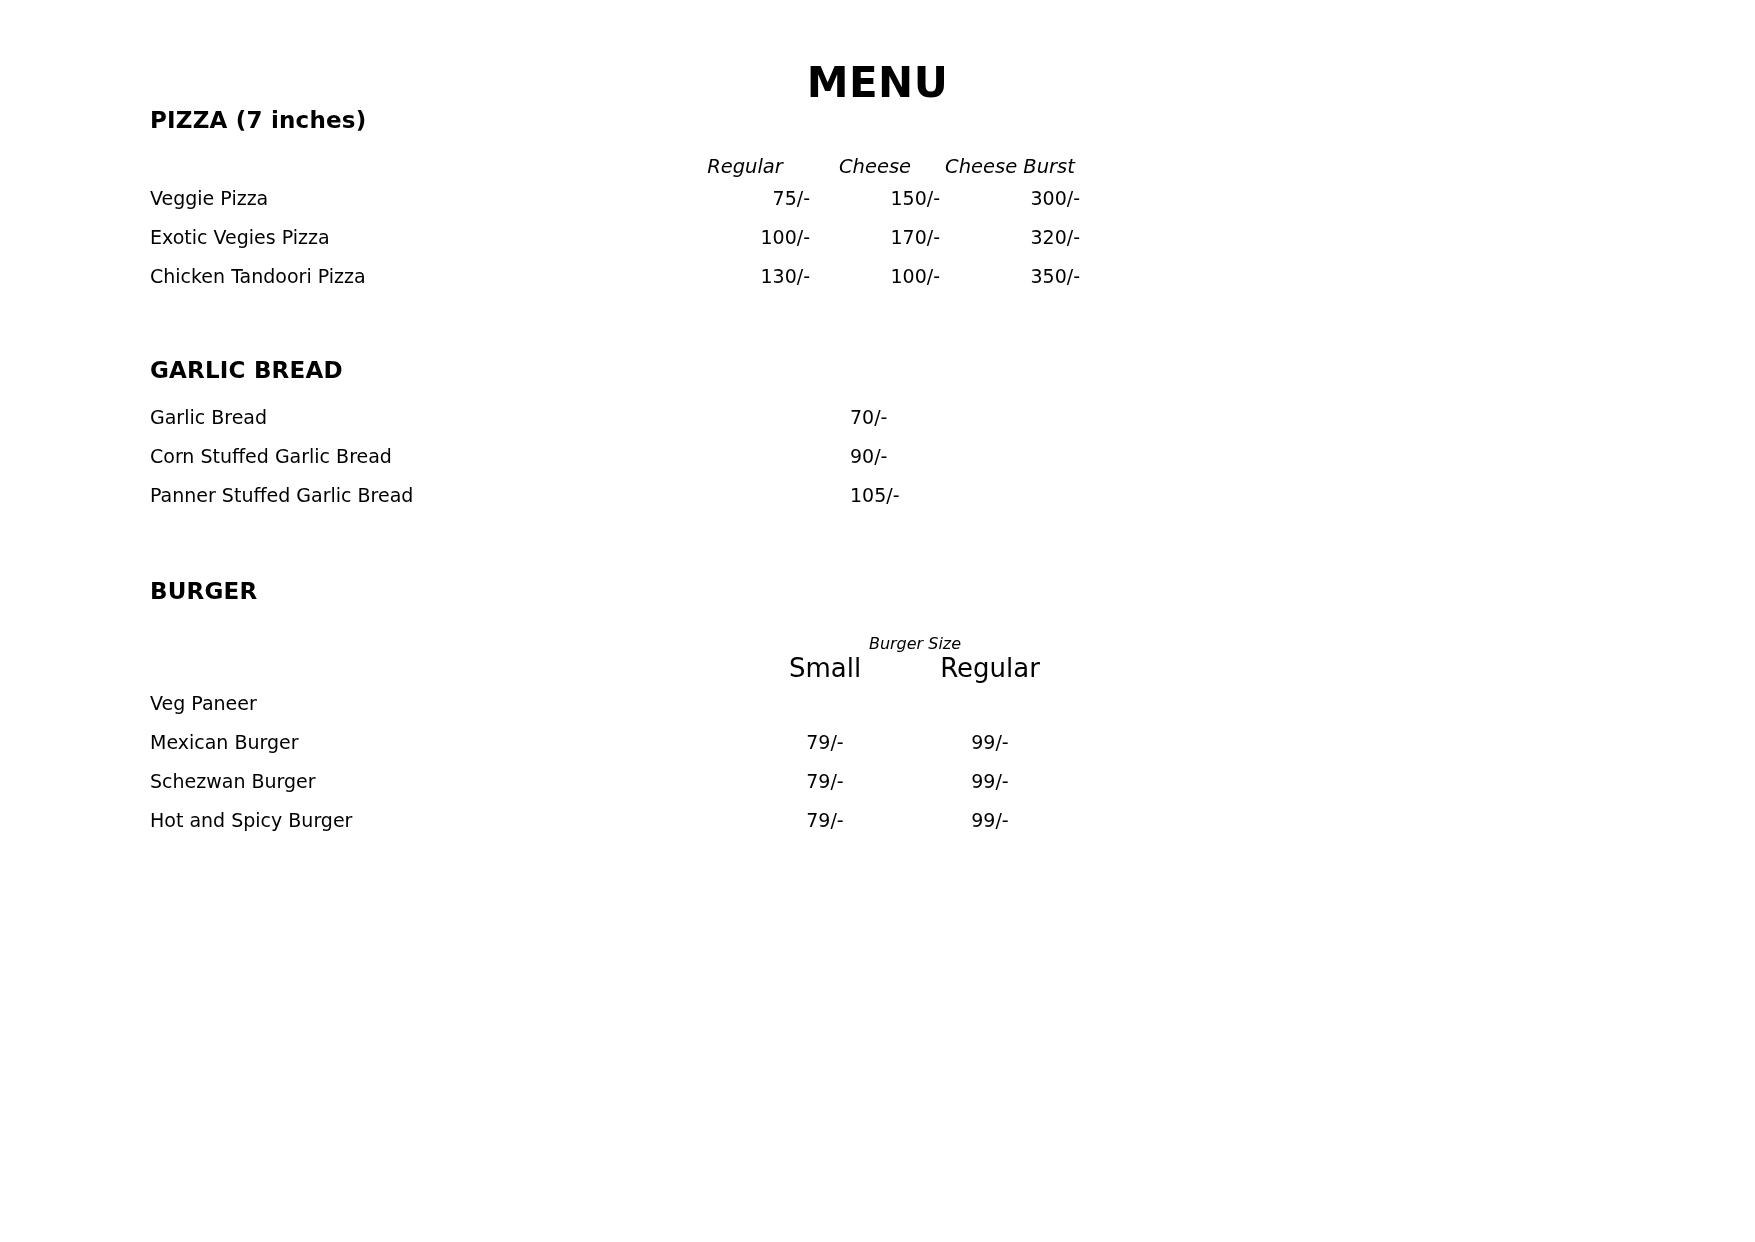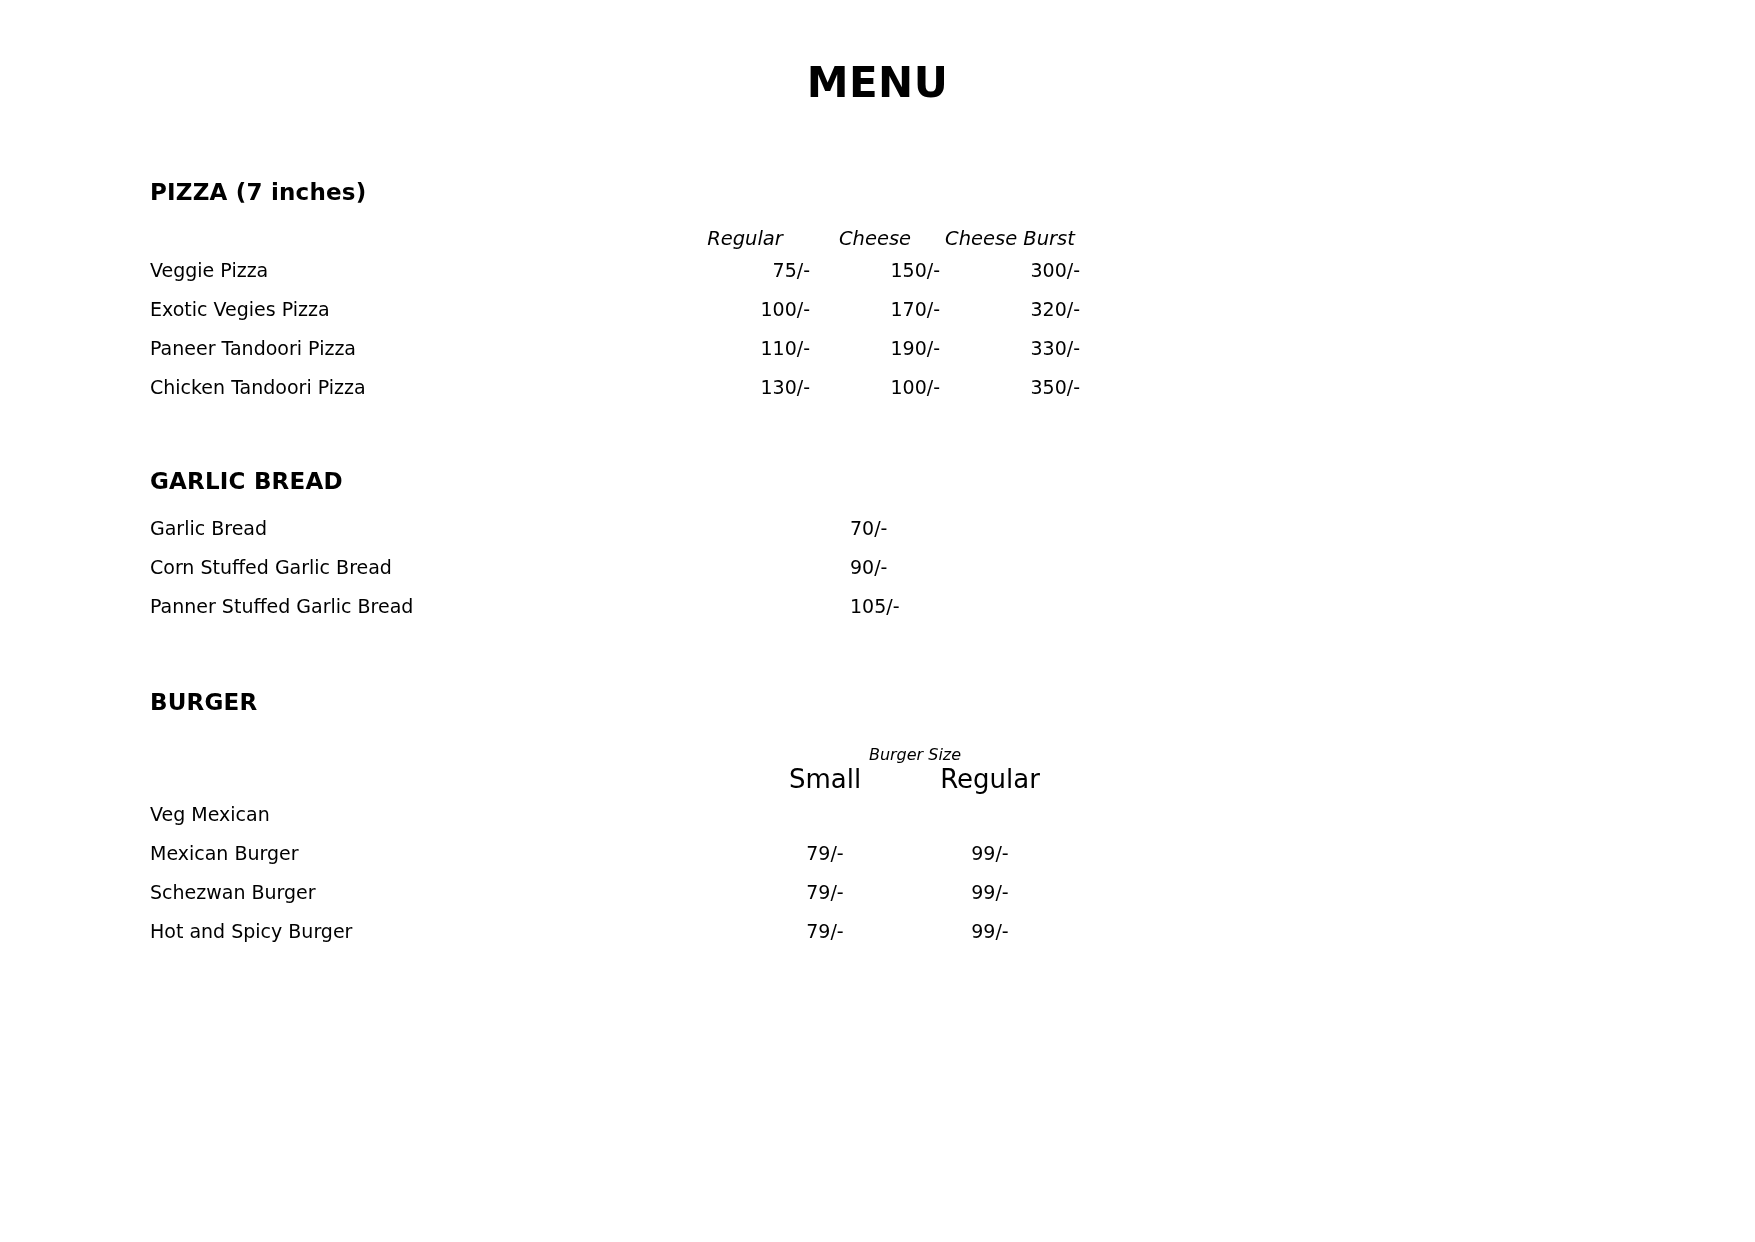--- a/index.html
+++ b/index.html
@@ -67,21 +67,21 @@
   }
   .price {
     font-size: 19px;
     text-align: right;
     padding-right: 24px;
     vertical-align: middle;
     height: 39px;
   }
 
   
-  #pizza-block { margin-top: 72px; }
+  #pizza-block { }
   #pizza-table { margin-top: 22px; }
 
   
   #garlic-block { margin-top: 62px; }
   #garlic-table { margin-top: 14px; }
   .gb-name { width: 700px; }
   .gb-price {
     font-size: 19px;
     text-align: left;
     vertical-align: middle;
@@ -150,26 +150,20 @@
         <td class="price">150/-</td>
         <td class="price">300/-</td>
       </tr>
       <tr>
         <td class="item-name">Exotic Vegies Pizza</td>
         <td class="price">100/-</td>
         <td class="price">170/-</td>
         <td class="price">320/-</td>
       </tr>
       <tr>
-        <td class="item-name">Paneer Tandoori Pizza</td>
-        <td class="price">110/-</td>
-        <td class="price">190/-</td>
-        <td class="price">330/-</td>
-      </tr>
-      <tr>
         <td class="item-name">Chicken Tandoori Pizza</td>
         <td class="price">130/-</td>
         <td class="price">100/-</td>
         <td class="price">350/-</td>
       </tr>
     </tbody>
       </table>
   </div>
 
   <div class="section" id="garlic-block">
@@ -210,21 +204,21 @@
           <tr>
         <th></th>
         <th class="burger-size-hdr" colspan="2">Burger Size</th>
       </tr>
       <tr>
         <th></th>
         <th class="size-hdr">Small</th>
         <th class="size-hdr">Regular</th>
       </tr>
       <tr>
-        <td class="group-label">Veg Mexican</td>
+        <td class="group-label">Veg Paneer</td>
         <td></td>
         <td></td>
       </tr>
       <tr>
         <td class="item-name">Mexican Burger</td>
         <td class="bprice">79/-</td>
         <td class="bprice">99/-</td>
       </tr>
       <tr>
         <td class="item-name">Schezwan Burger</td>

